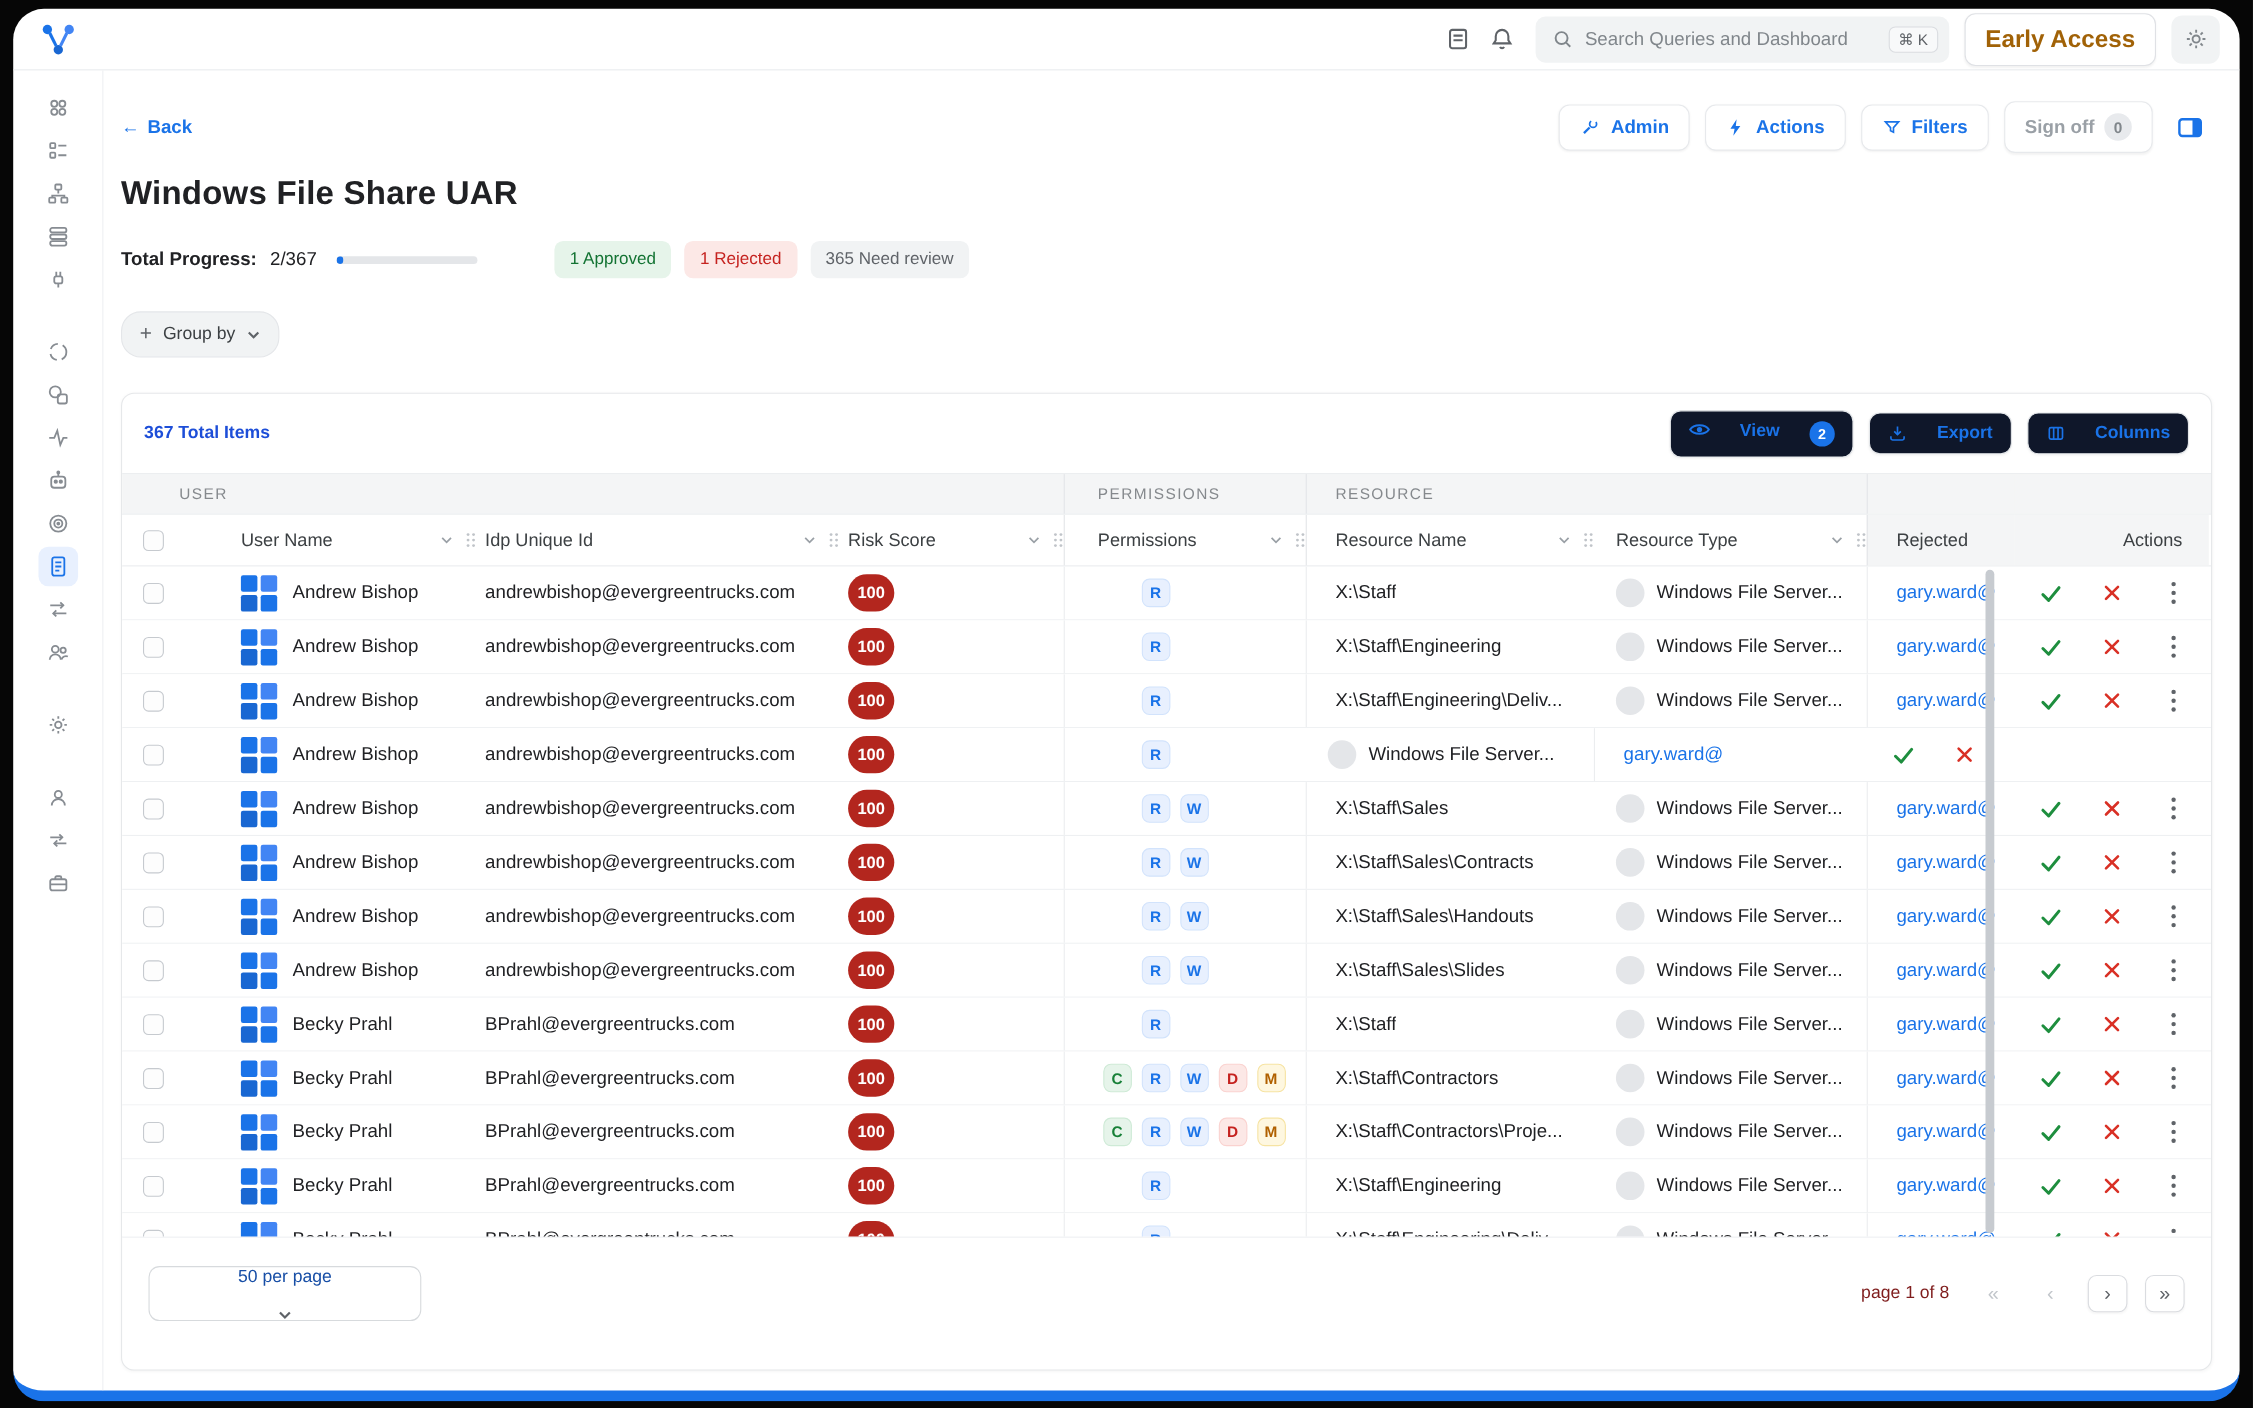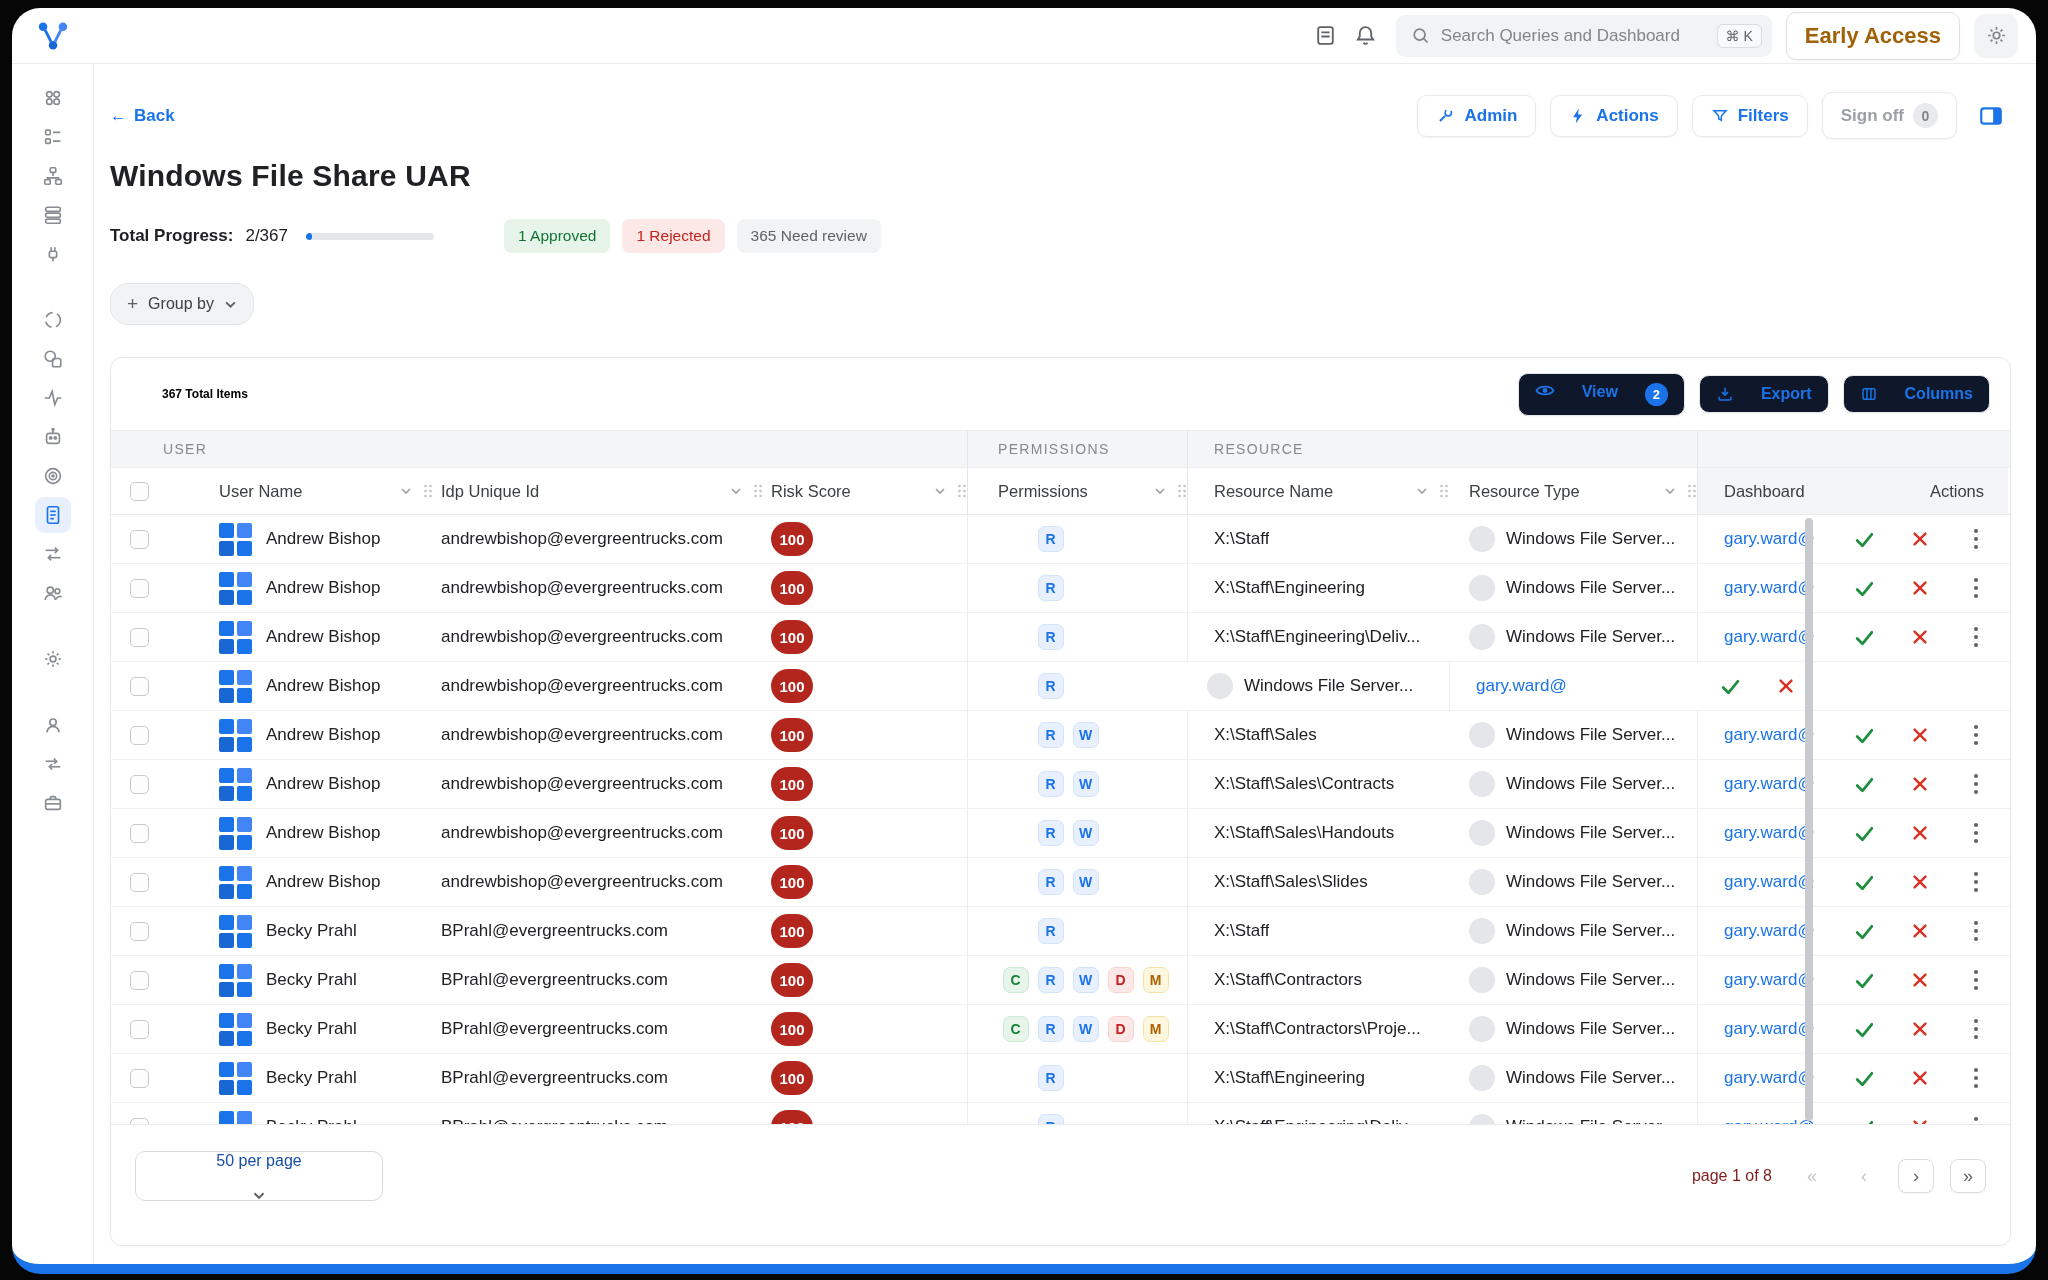--- a/index.html
+++ b/index.html
@@ -54,21 +54,21 @@
   .pill.rejected { background:#fce8e6; color:#c5221f; }
   .pill.neutral { background:#f1f3f4; color:#5f6368; }
 
   .groupby-btn { margin-top:30px; display:inline-flex; align-items:center; gap:10px; background:#f1f3f4; border:1px solid #e4e6e9;
                  border-radius:18px; color:#3c4043; font-size:16px; font-weight:500; padding:9px 16px; cursor:pointer; }
   .groupby-btn .plus { font-size:19px; color:#5f6368; }
 
   
   .card { margin-top:32px; border:1px solid #e6e8ea; border-radius:12px; background:#fff; box-shadow:0 1px 3px rgba(0,0,0,.04); overflow:hidden; }
   .card-header { height:72px; display:flex; align-items:center; justify-content:space-between; padding:0 20px 0 20px; }
-  .total-items { font-size:12px; font-weight:700; color:#000000;margin-left:31px; }
+  .total-items { font-size:16px; font-weight:700; color:#1d4ed8; }
   .card-actions { display:flex; align-items:center; gap:14px; }
   .cardbtn { display:inline-flex; gap:27px; padding:9px 16px; border:1px solid #e4e7ea; border-radius:10px; background:#0f172a;
              color:#1a73e8; font-weight:600; font-size:16px; box-shadow:0 1px 2px rgba(0,0,0,.04); cursor:pointer; }
   .view-bubble { width:23px; height:23px; border-radius:50%; background:#1a73e8; color:#fff; font-size:13px; font-weight:700; display:flex; align-items:center; justify-content:center; }
 
   .tablewrap { --cols: 56px 266px 330px 204px 220px 262px 248px 134px 177px; }
   .trow { display:grid; grid-template-columns: var(--cols); align-items:center; }
 
   
   .ghead { display:grid; grid-template-columns: var(--cols); height:38px; background:#f4f5f6; align-items:center;
@@ -523,21 +523,21 @@
               <svg class="col-grip" width="10" height="16" viewBox="0 0 10 16">
                 <circle cx="2.5" cy="3" r="1.3" fill="#c0c4c9"></circle>
                 <circle cx="7.5" cy="3" r="1.3" fill="#c0c4c9"></circle>
                 <circle cx="2.5" cy="8" r="1.3" fill="#c0c4c9"></circle>
                 <circle cx="7.5" cy="8" r="1.3" fill="#c0c4c9"></circle>
                 <circle cx="2.5" cy="13" r="1.3" fill="#c0c4c9"></circle>
                 <circle cx="7.5" cy="13" r="1.3" fill="#c0c4c9"></circle>
               </svg>
             </div>
             <div class="td th c8 pinned">
-              <span class="th-label">Dashboard</span>
+              <span class="th-label">Rejected</span>
             </div>
             <div class="td th c9 pinned right">
               <span class="th-label">Actions</span>
             </div>
           </div>
 
         <div class="tbody" id="table-body">
           <div class="vscroll"></div>
         <div class="trow">
     <div class="td cb-cell">

